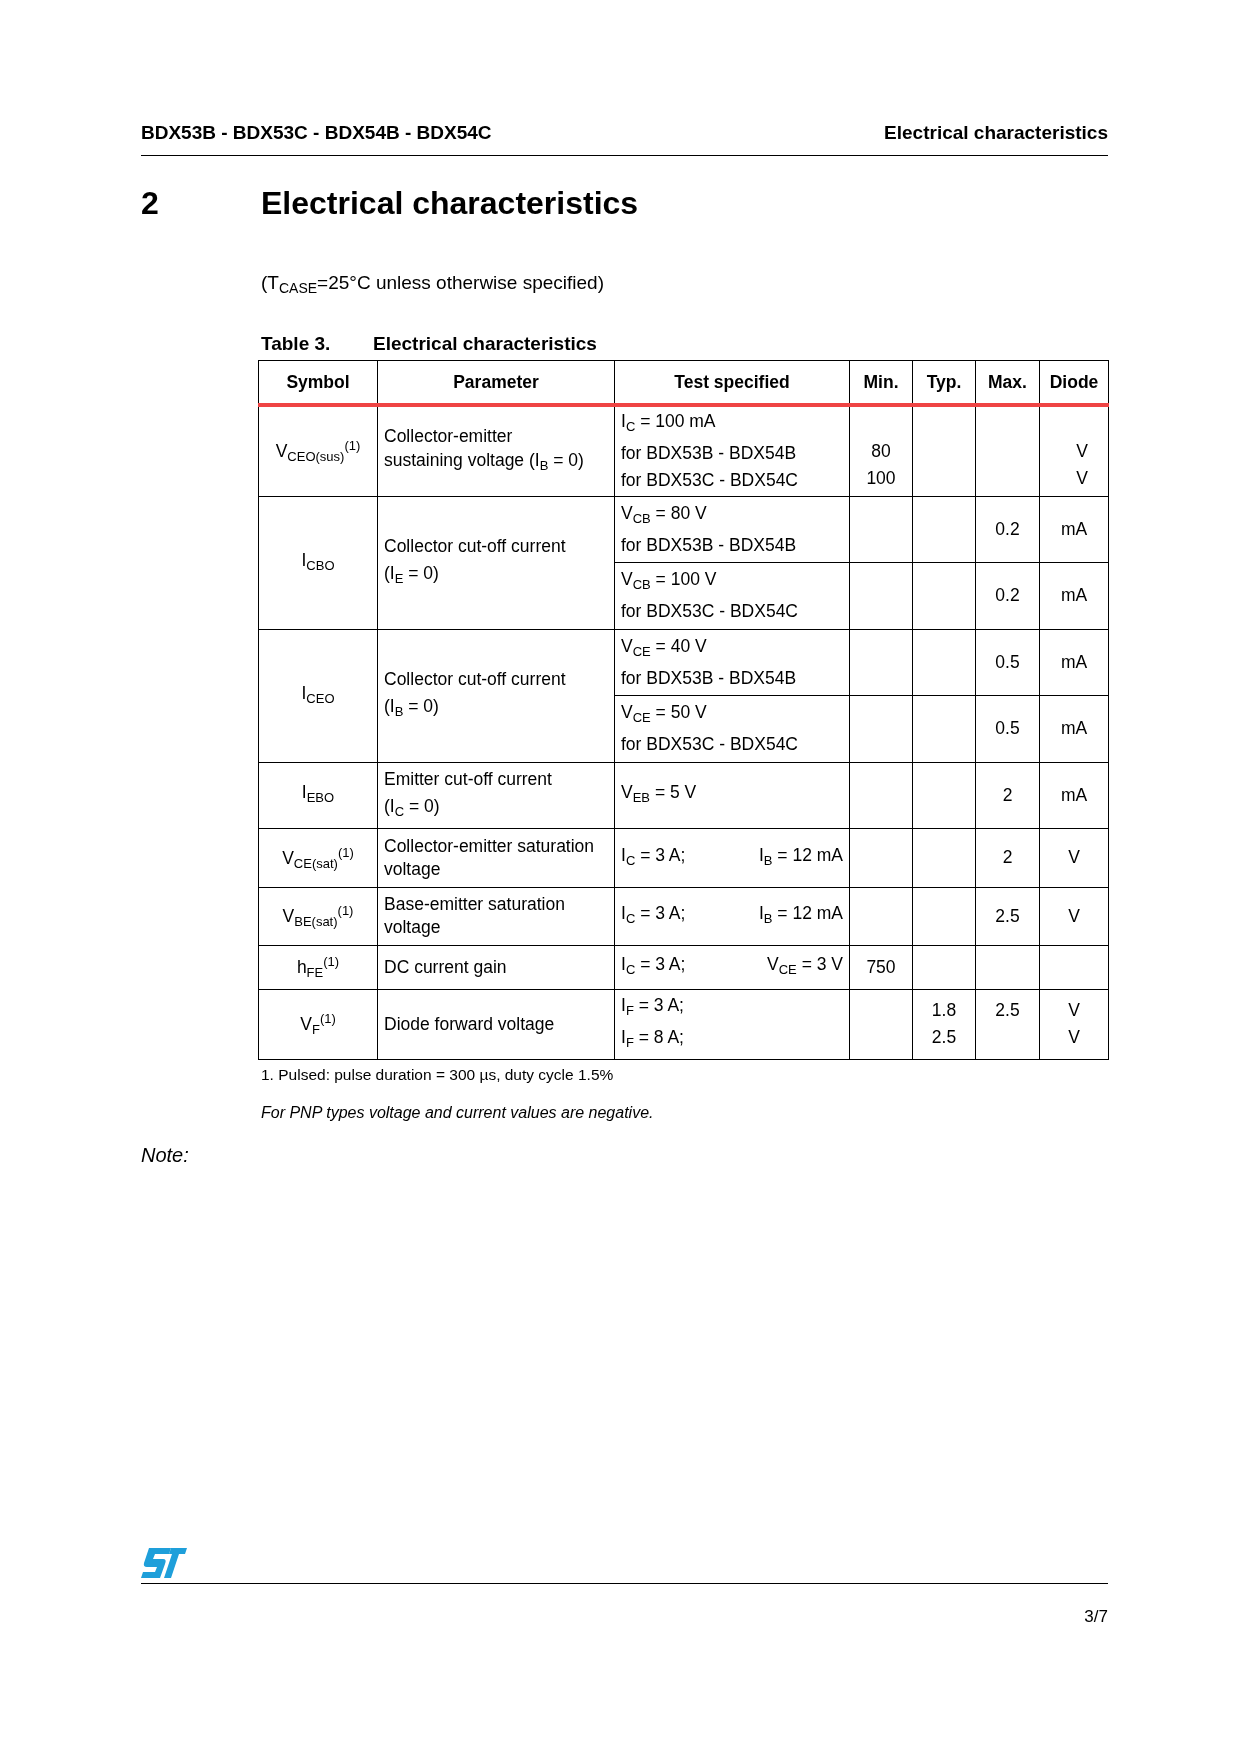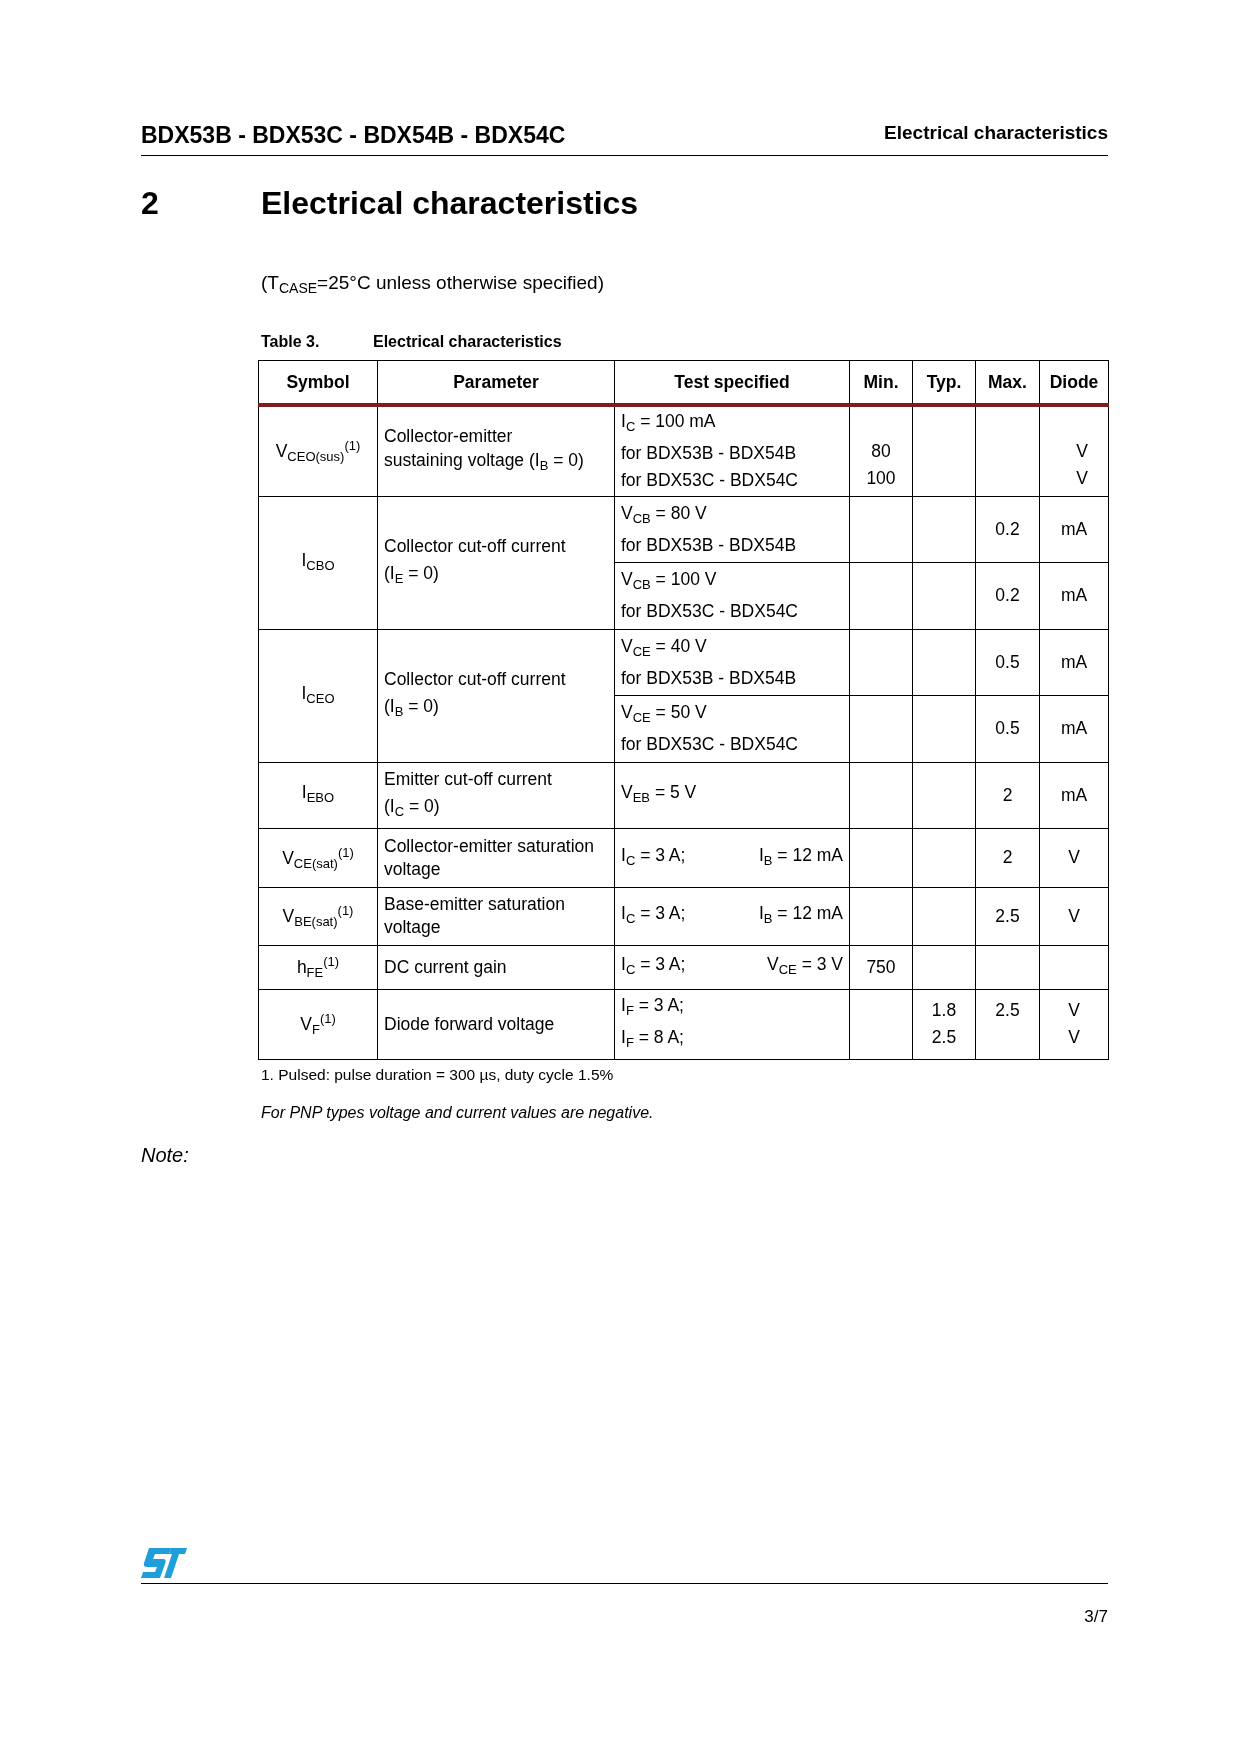--- a/index.html
+++ b/index.html
@@ -1,32 +1,32 @@
 <!DOCTYPE html>
 <html><head>
 <meta charset="utf-8">
 <style>
   html, body { margin:0; padding:0; background:#ffffff; }
   body { width:1240px; height:1754px; position:relative; overflow:hidden;
          font-family:"Liberation Sans", sans-serif; color:#000; }
   .abs { position:absolute; }
-  .hdr-left { left:141px; top:122px; font-size:23px; font-weight:bold; }
+  .hdr-left { left:141px; top:122px; font-size:19px; font-weight:bold; }
   .hdr-right { right:132px; top:122px; font-size:19px; font-weight:bold; }
   .hdr-rule { left:141px; top:155px; width:967px; height:0; border-top:1.5px solid #000; }
   .sec-num { left:141px; top:185px; font-size:32px; font-weight:bold; }
   .sec-title { left:261px; top:185px; font-size:32px; font-weight:bold; }
   .cond { left:261px; top:272px; font-size:19px; }
   .cond sub { font-size:14px; vertical-align:-4px; }
-  .tbl-cap { left:261px; top:333px; font-size:16px; font-weight:bold; }
+  .tbl-cap { left:261px; top:333px; font-size:19px; font-weight:bold; }
   .tbl-cap .cap-title { position:absolute; left:112px; white-space:nowrap; }
   table.ec { position:absolute; left:258px; top:360px; width:850px; border-collapse:collapse; table-layout:fixed; font-size:17.5px; }
   table.ec col.c1 { width:119px; } table.ec col.c2 { width:237px; } table.ec col.c3 { width:235px; }
   table.ec col.c4 { width:63px; } table.ec col.c5 { width:63px; } table.ec col.c6 { width:64px; } table.ec col.c7 { width:69px; }
   table.ec th, table.ec td { border:1.3px solid #000; padding:0 6px; vertical-align:middle; line-height:27px; }
-  table.ec th { height:42px; font-weight:bold; text-align:center; border-bottom:4px solid #7f1d1d; }
+  table.ec th { height:42px; font-weight:bold; text-align:center; border-bottom:4px solid #ef4444; }
   table.ec td.ctr { text-align:center; }
   table.ec td.rt { text-align:right; }
   table.ec sub { font-size:13px; vertical-align:-4px; }
   table.ec sup { font-size:13px; vertical-align:7px; }
   .two { display:flex; justify-content:space-between; }
   .footnote { left:261px; top:1066px; font-size:15.5px; }
   .note-lbl { left:141px; top:1104px; font-size:20px; font-style:italic;margin-top:40px; }
   .note-txt { left:261px; top:1104px; font-size:16px; font-style:italic; }
   .logo { left:141px; top:1548px; width:46px; height:30px; }
   .pg { right:132px; top:1560px; font-size:17px;margin-top:47px; }

